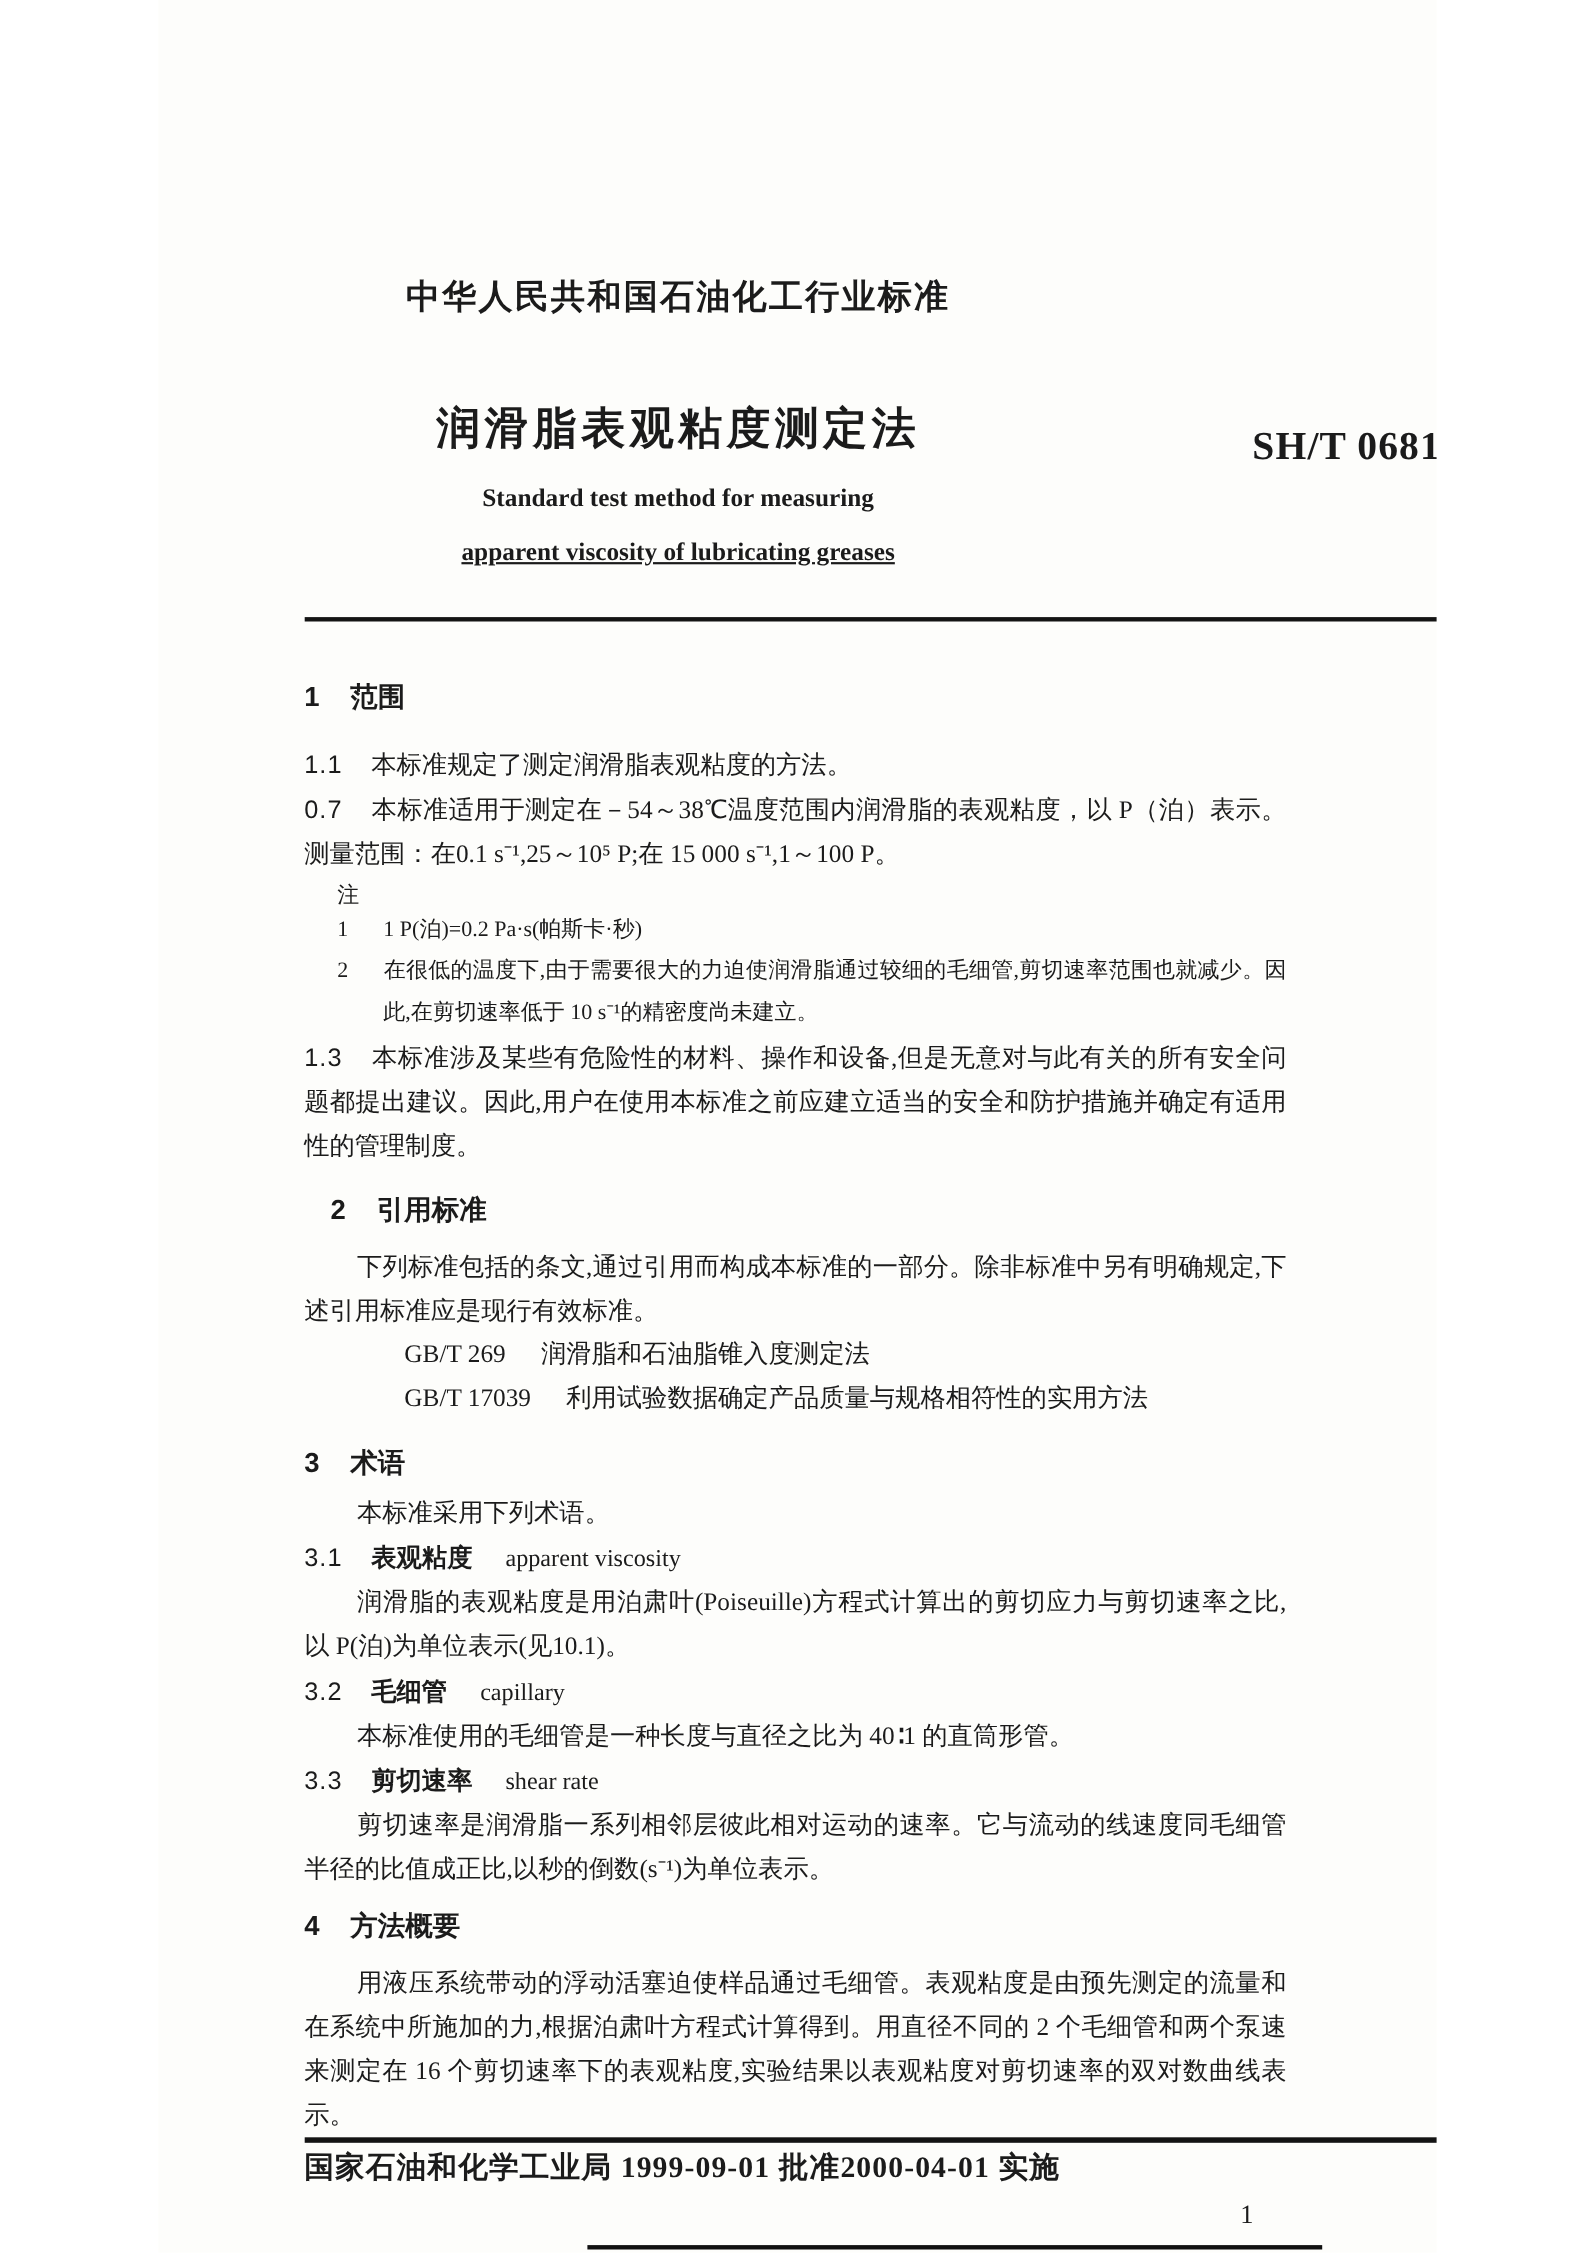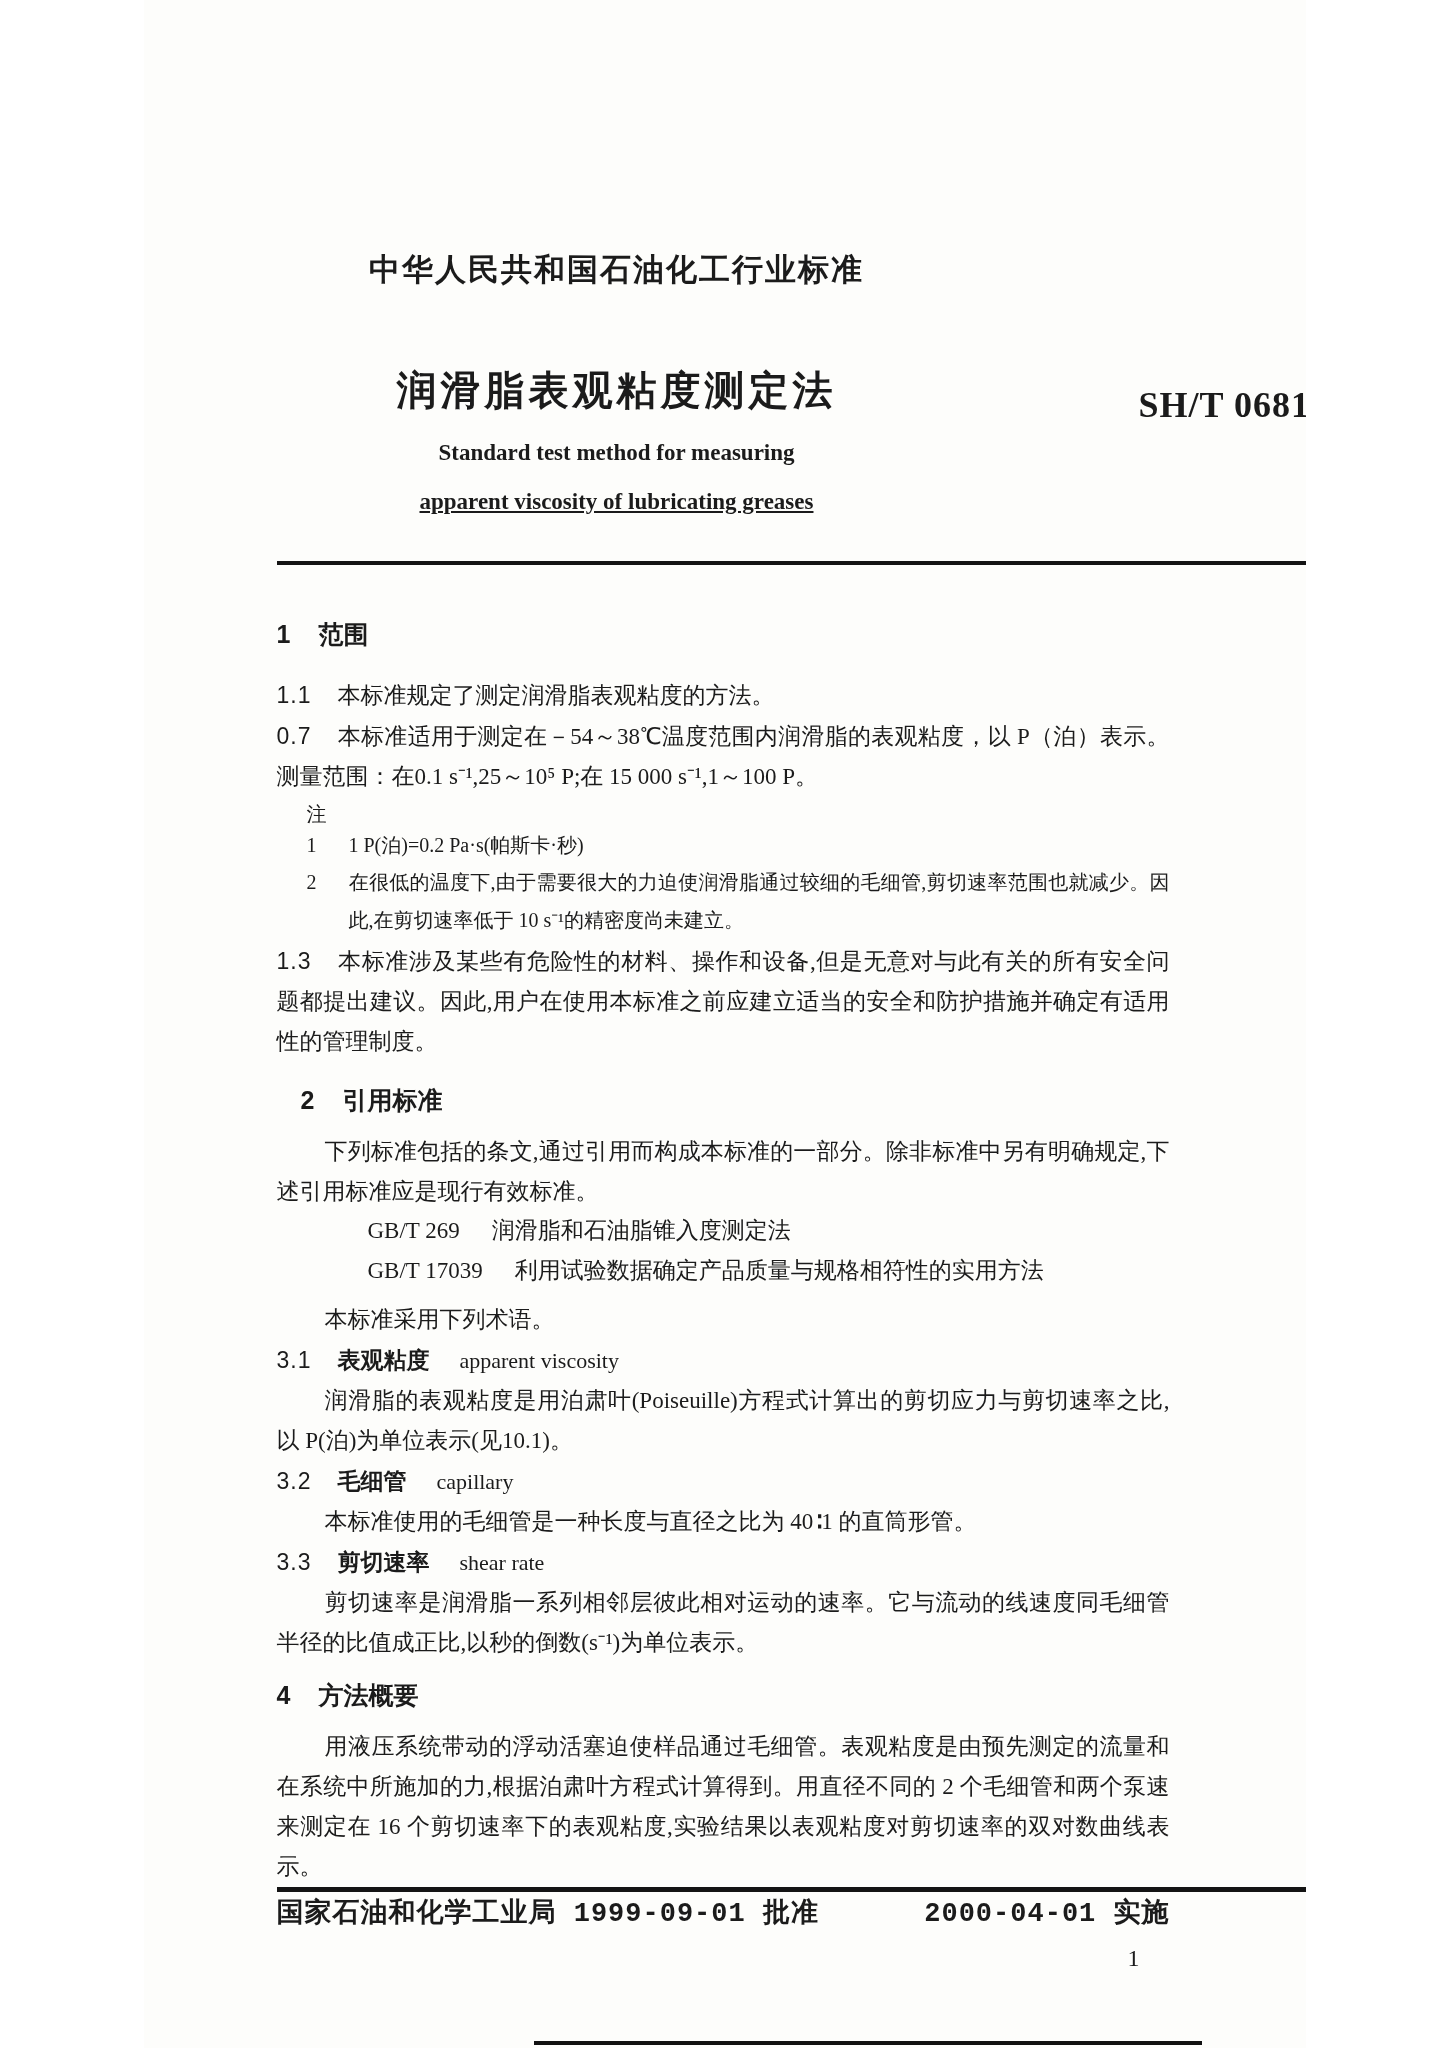--- a/index.html
+++ b/index.html
@@ -93,23 +93,22 @@
   .term .term-en { font-size: 22px; }
 
   
   .p4 { margin-top: 16px; }
 
   
   .foot-rule { margin-top: 0px; width: 1180px; height: 5px; background: #141414; }
   .footer-row {
     margin-top: 5px;
     display: flex;
-    justify-content: space-between;
     align-items: baseline;
-    font-family: Liberation Mono, monospace;
+    font-family: Liberation Serif, serif;
     font-weight: bold;
     font-size: 27px;
     line-height: 34px;
     letter-spacing: 1px;
   }
   .page-num {
     margin-top: 12px;
     text-align: right;
     padding-right: 30px;
     font-size: 24px;
@@ -173,20 +172,23 @@
 
   <p class="indent sec2-intro">下列标准包括的条文,通过引用而构成本标准的一部分。除非标准中另有明确规定,下述引用标准应是现行有效标准。</p>
 
   <p class="ref">
     <span class="ref-code">GB/T 269</span><span>润滑脂和石油脂锥入度测定法</span>
   </p>
   <p class="ref">
     <span class="ref-code">GB/T 17039</span><span>利用试验数据确定产品质量与规格相符性的实用方法</span>
   </p>
 
+  <div class="sec-h h3">
+    <span class="hnum">3</span><span>术语</span>
+  </div>
 
   <p class="indent sec3-intro">本标准采用下列术语。</p>
 
   <p class="clause term">
     <span class="cnum">3.1</span><span class="term-cn">表观粘度</span><span class="term-en">apparent viscosity</span>
   </p>
   <p class="indent">润滑脂的表观粘度是用泊肃叶(Poiseuille)方程式计算出的剪切应力与剪切速率之比,以 P(泊)为单位表示(见10.1)。</p>
 
   <p class="clause term">
     <span class="cnum">3.2</span><span class="term-cn">毛细管</span><span class="term-en">capillary</span>

